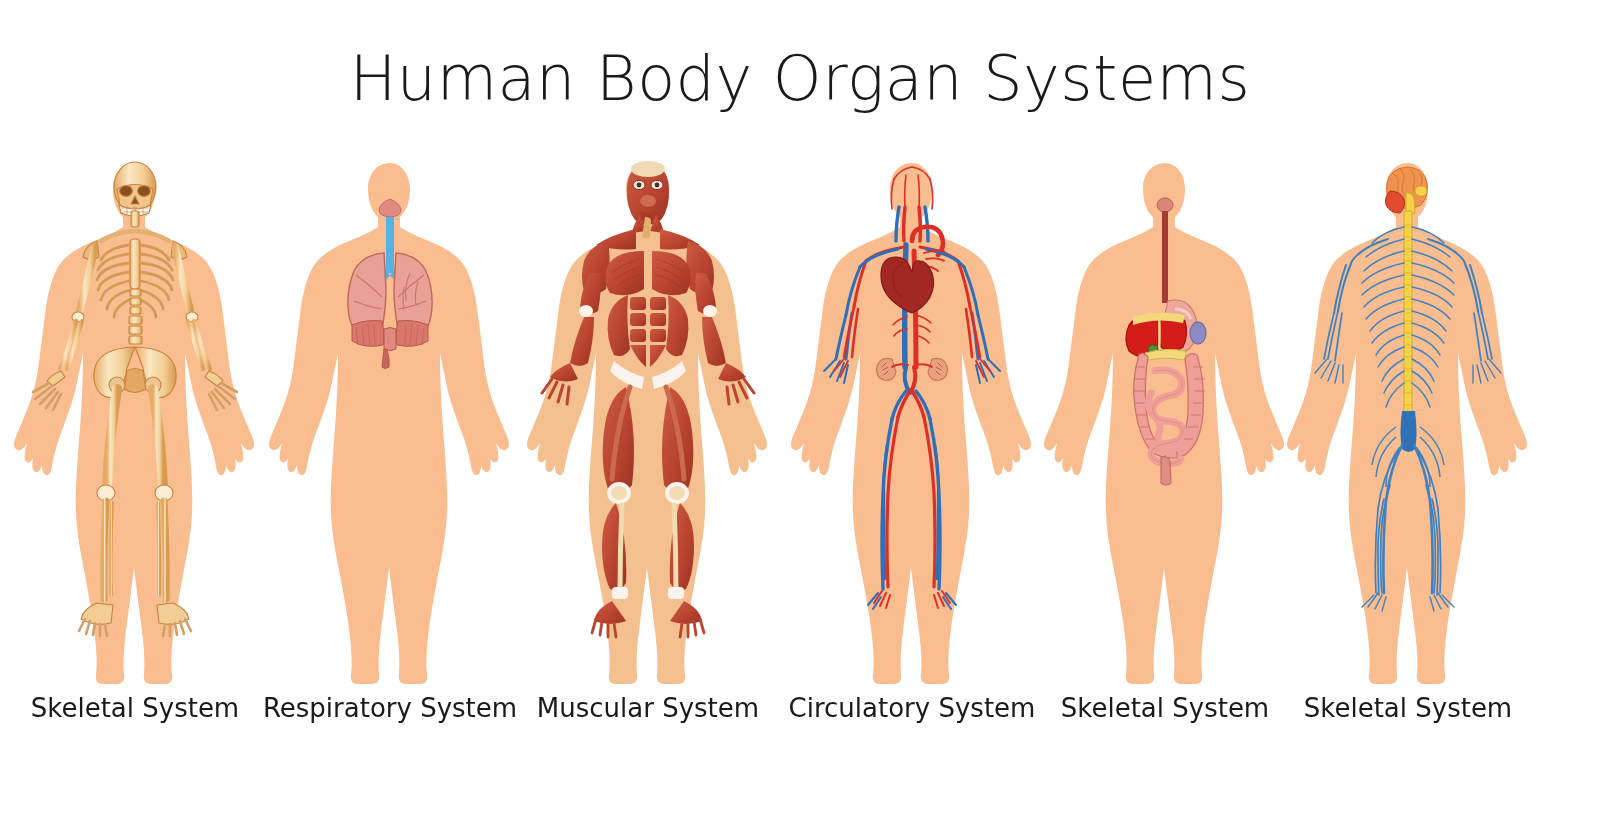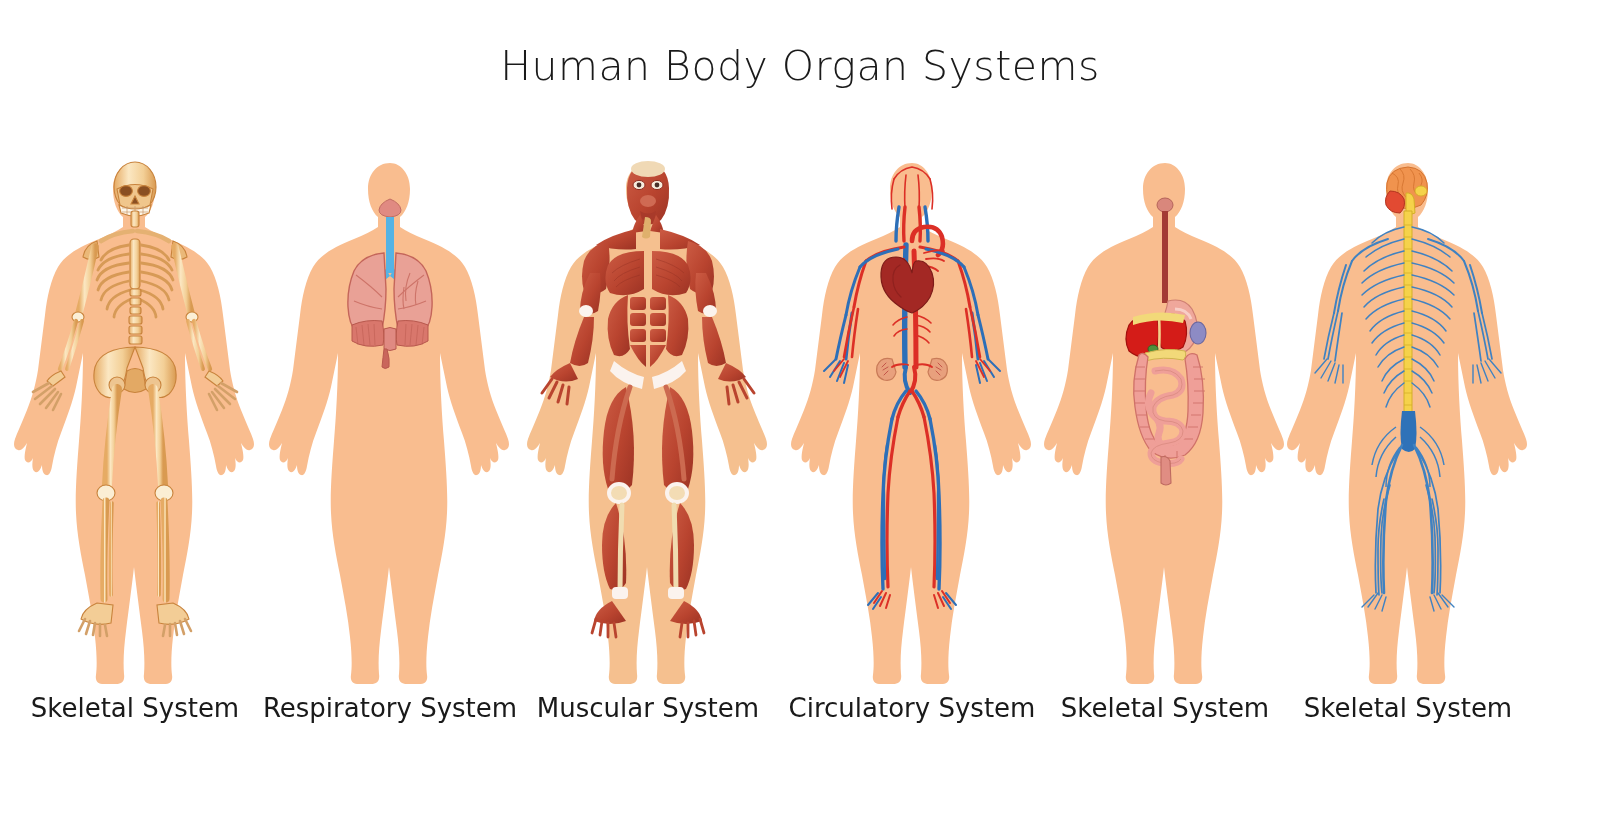--- a/index.html
+++ b/index.html
@@ -21,21 +21,21 @@
     height: 831px;
     background: #ffffff;
   }
   #poster-title {
     position: absolute;
     top: 42px;
     left: 0;
     width: 1600px;
     text-align: center;
     font-family: "DejaVu Sans", "Liberation Sans", sans-serif;
-    font-size: 41px;
+    font-size: 62px;
     font-weight: 300;
     letter-spacing: 0.5px;
     color: #1a1a1a;
     white-space: nowrap;
   }
   #systems-row {
     position: absolute;
     top: 155px;
     left: 0;
     width: 1396px;

